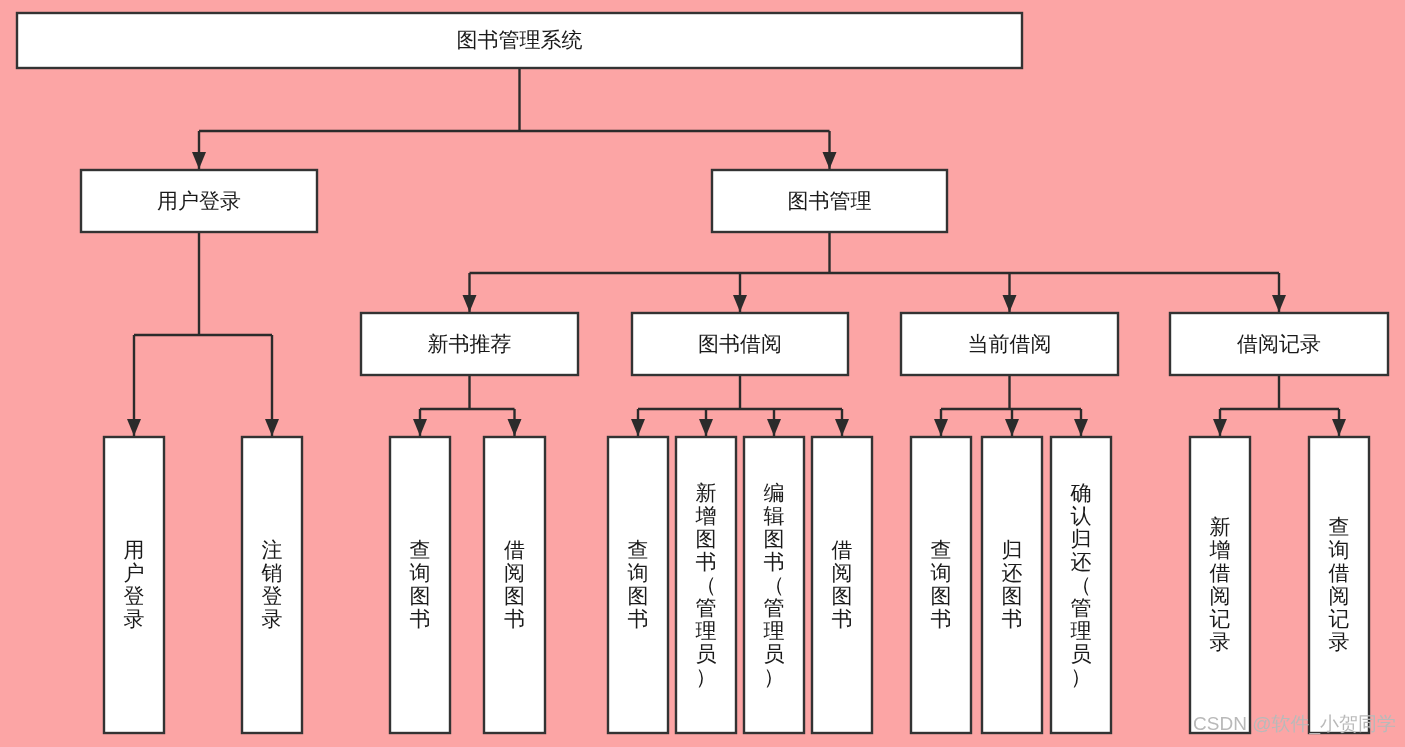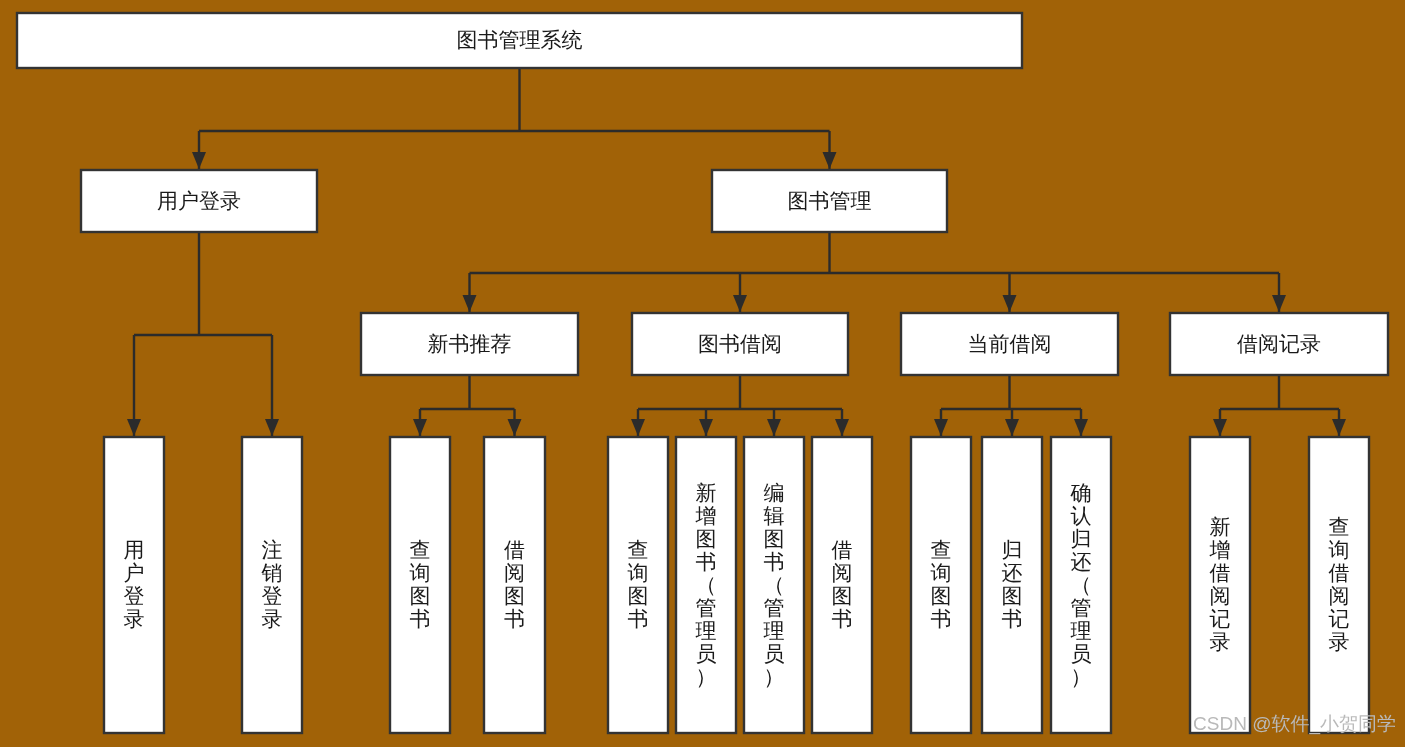--- a/index.html
+++ b/index.html
@@ -8,21 +8,21 @@
     padding: 0;
     background: #ffffff;
   }
   body {
     font-family: "Liberation Sans", "DejaVu Sans", sans-serif;
   }
   #diagram-root {
     position: relative;
     width: 1405px;
     height: 747px;
-    background: #a16207;
+    background: #fca5a5;
     overflow: hidden;
     text-decoration: underline;
   }
   svg#tree-svg {
     position: absolute;
     top: 0;
     left: 0;
     width: 1405px;
     height: 747px;
     display: block;

